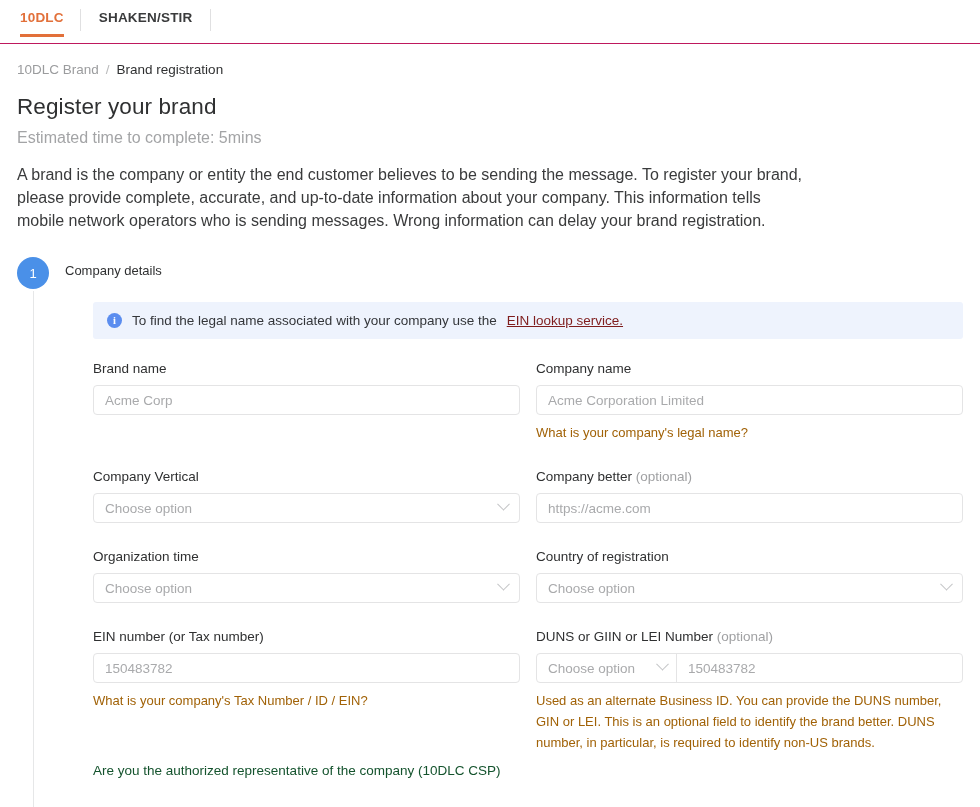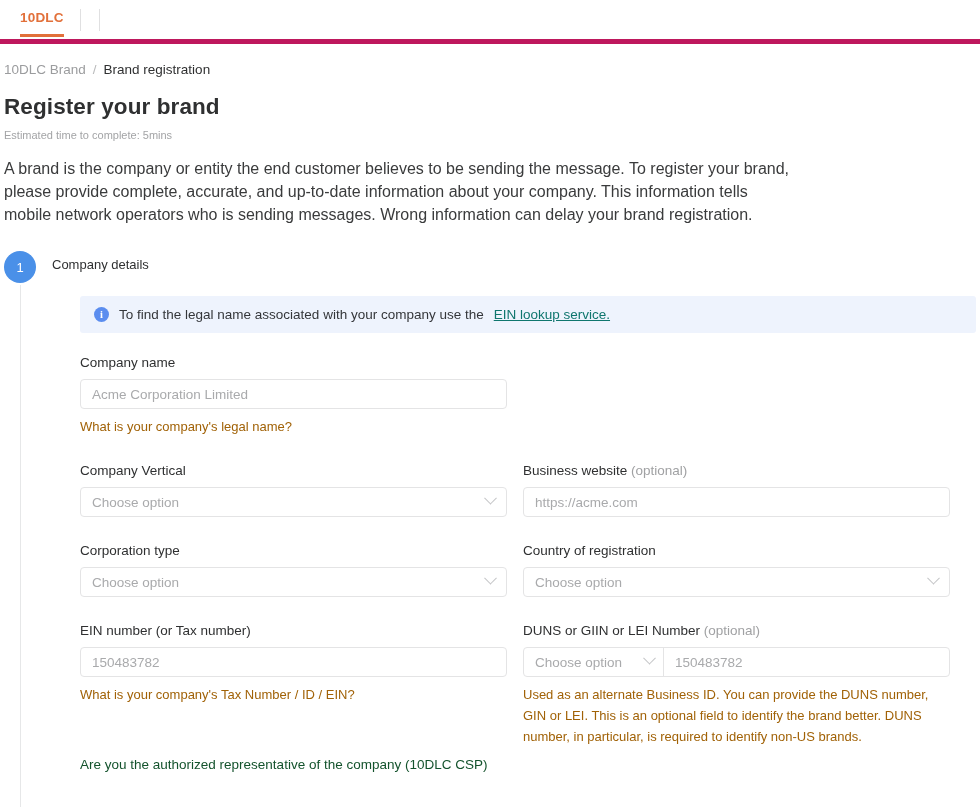--- a/index.html
+++ b/index.html
@@ -12,21 +12,21 @@
     overflow: hidden;
   }
 
   
   .tabbar {
     position: relative;
     height: 44px;
     display: flex;
     align-items: flex-start;
     padding-left: 20px;
-    border-bottom: 5px solid #be185d;
+    border-bottom: 1px solid #be185d;
   }
   .tab {
     position: relative;
     font-size: 13.5px;
     font-weight: bold;
     letter-spacing: .2px;
     padding: 10px 18px 12px 0;
     color: #3a3b3c;
     cursor: pointer;
     white-space: nowrap;
@@ -41,43 +41,43 @@
   }
   .tab-sep {
     width: 1px;
     height: 22px;
     background: #e0e0e1;
     margin: 9px 18px 0 0;
     flex: none;
   }
 
   
-  .page { padding: 0 4px; }
+  .page { padding: 0 17px; }
 
   .breadcrumb {
     font-size: 13.5px;
     margin-top: 18px;
     color: #9b9c9e;
     display: flex;
     align-items: center;
     gap: 7px;
   }
   .breadcrumb .crumb-link { color: #9b9c9e; cursor: pointer; }
   .breadcrumb .crumb-sep { color: #b9babb; }
   .breadcrumb .crumb-current { color: #2f3031; }
 
   h1.page-title {
     font-size: 22.5px;
-    font-weight: bold;
+    font-weight: normal;
     margin: 17px 0 0 0;
     color: #2f3031;
     letter-spacing: .1px;
   }
   .est-time {
-    font-size: 11px;
+    font-size: 16px;
     color: #a3a4a6;
     margin-top: 9px;
   }
   .intro {
     font-size: 16px;
     line-height: 23px;
     color: #3a3b3c;
     margin-top: 16px;
     max-width: 790px;
   }
@@ -132,21 +132,21 @@
     background: #5b8def;
     color: #fff;
     font-size: 10.5px;
     font-weight: bold;
     font-family: "Liberation Serif", serif;
     display: flex;
     align-items: center;
     justify-content: center;
   }
   .info-link {
-    color: #0f766e;
+    color: #7f1d1d;
     text-decoration: underline;
     cursor: pointer;
   }
 
   
   .form-grid {
     margin-top: 22px;
     margin-left: 28px;
     display: grid;
     grid-template-columns: 427px 427px;
@@ -235,20 +235,23 @@
   }
 </style>
 </head>
 <body>
 
 <div class="tabbar">
   <div class="tab active">
     <span>10DLC</span>
   </div>
   <div class="tab-sep"></div>
+  <div class="tab">
+    <span>SHAKEN/STIR</span>
+  </div>
   <div class="tab-sep"></div>
 </div>
 
 <div class="page">
 
   <div class="breadcrumb">
     <span class="crumb-link">10DLC Brand</span>
     <span class="crumb-sep">/</span>
     <span class="crumb-current">Brand registration</span>
   </div>
@@ -265,20 +268,26 @@
     <div class="step-title">Company details</div>
 
     <div class="info-banner">
       <span class="info-icon">i</span>
       <span>To find the legal name associated with your company use the</span>
       <span class="info-link">EIN lookup service.</span>
     </div>
 
     <div class="form-grid">
 
+      <div class="field">
+        <div class="field-label">Brand name</div>
+        <div class="control">
+          <span>Acme Corp</span>
+        </div>
+      </div>
 
       <div class="field">
         <div class="field-label">Company name</div>
         <div class="control">
           <span>Acme Corporation Limited</span>
         </div>
         <div class="helper">What is your company's legal name?</div>
       </div>
 
       <div class="row-gap"></div>
@@ -286,32 +295,32 @@
       <div class="field">
         <div class="field-label">Company Vertical</div>
         <div class="control select">
           <span>Choose option</span>
           <span class="chev"></span>
         </div>
       </div>
 
       <div class="field">
         <div class="field-label">
-          <span>Business website</span>
+          <span>Company better</span>
           <span class="optional">(optional)</span>
         </div>
         <div class="control">
           <span>https://acme.com</span>
         </div>
       </div>
 
       <div class="row-gap"></div>
 
       <div class="field">
-        <div class="field-label">Corporation type</div>
+        <div class="field-label">Organization time</div>
         <div class="control select">
           <span>Choose option</span>
           <span class="chev"></span>
         </div>
       </div>
 
       <div class="field">
         <div class="field-label">Country of registration</div>
         <div class="control select">
           <span>Choose option</span>

